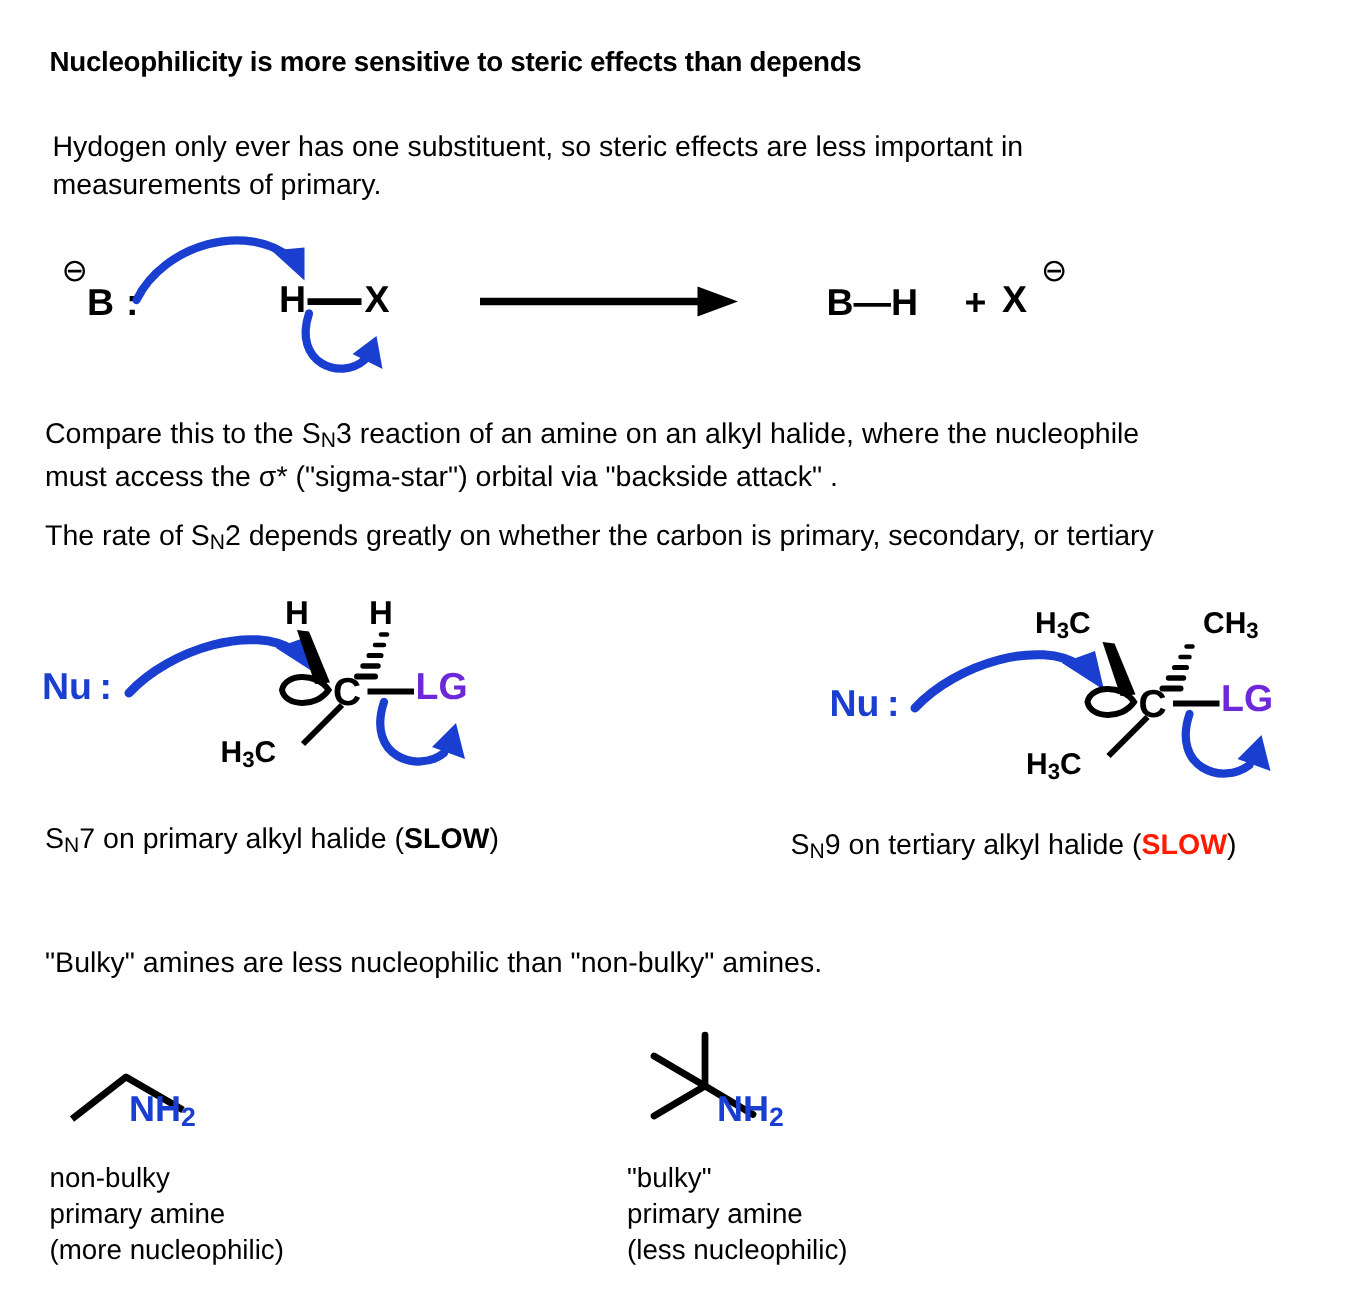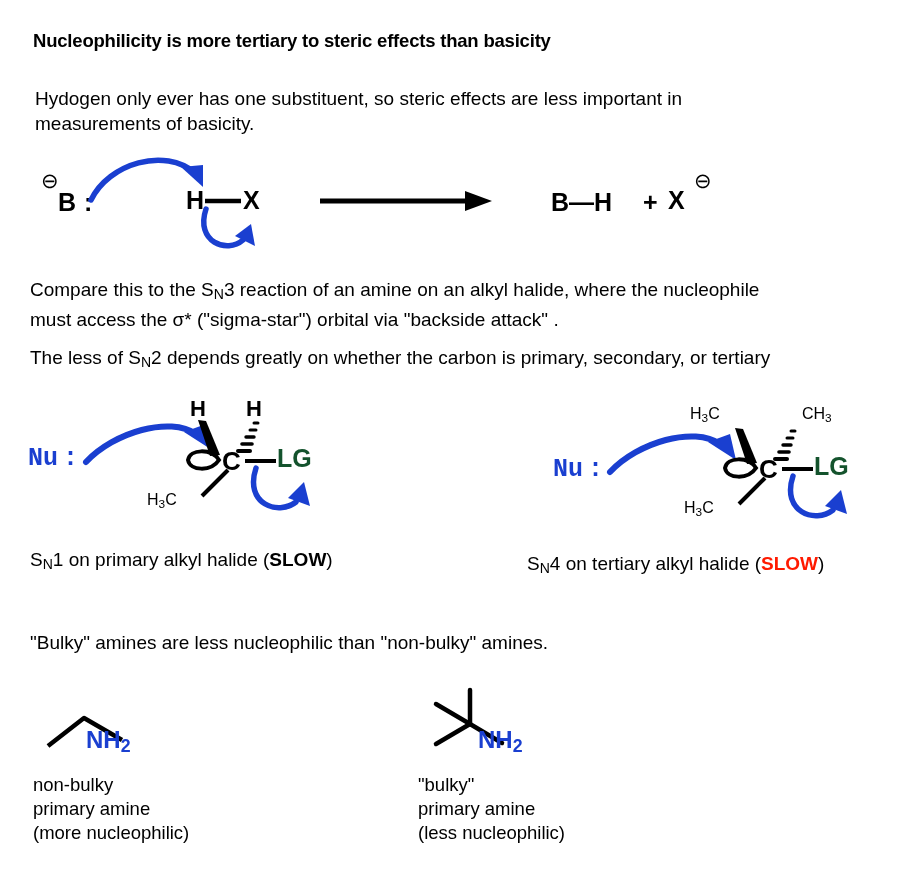--- a/index.html
+++ b/index.html
@@ -65,56 +65,56 @@
   .s1-minus{ left: 41px;  top: 170px; font-size: 21px; font-weight: normal;}
   .s1-colon{ left: 84px;  top: 190px; }
   .s1-H    { left: 186px; top: 188px; }
   .s1-X    { left: 243px; top: 188px; }
   .s1-BH   { left: 527px; top: 190px; margin-left: 24px; }
   .s1-plus { left: 643px; top: 190px; }
   .s1-X2   { left: 668px; top: 188px; }
   .s1-minus2{left: 694px; top: 170px; font-size: 21px; font-weight: normal;}
 
   
-  .blue { color: #1a3fd0; font-family: Liberation Mono, monospace; }
-  .green{ color: #14532d; }
+  .blue { color: #1a3fd0; }
+  .green{ color: #6d28d9; }
 
   .nu {
     font-weight: bold;
     font-size: 25px;
     white-space: nowrap;
   }
   .atom {
     font-weight: bold;
     font-size: 22px;
     white-space: nowrap;
     line-height: 1;
   }
   .atom-sm {
-    font-weight: normal;
-    font-size: 16px;
+    font-weight: bold;
+    font-size: 20px;
     white-space: nowrap;
     line-height: 1;
   }
   .lg {
     font-weight: bold;
     font-size: 25px;
     white-space: nowrap;
     line-height: 1;
   }
 
   svg { overflow: visible; }
 </style>
 </head>
 <body>
 
-<div class="abs title">Nucleophilicity is more tertiary to steric effects than basicity</div>
+<div class="abs title">Nucleophilicity is more sensitive to steric effects than depends</div>
 
 <div class="abs para p-intro">Hydogen only ever has one substituent, so steric effects are less important in
-measurements of basicity.</div>
+measurements of primary.</div>
 
 <div class="abs" style="left:0;top:0;width:904px;height:0;">
 
   <div class="abs chem-bold s1-minus">⊖</div>
   <div class="abs chem-bold s1-B">B</div>
   <div class="abs chem-bold s1-colon">:</div>
 
   <div class="abs chem-bold s1-H">H</div>
   <div class="abs chem-bold s1-X">X</div>
 
@@ -138,21 +138,21 @@
   </svg>
 
   <div class="abs chem-bold s1-BH">B—H</div>
   <div class="abs chem-bold s1-plus">+</div>
   <div class="abs chem-bold s1-X2">X</div>
   <div class="abs chem-bold s1-minus2">⊖</div>
 </div>
 
 <div class="abs para p-compare"><span>Compare this to the S</span><span class="sub">N</span><span>3 reaction of an amine on an alkyl halide, where the nucleophile</span><br><span>must access the σ*  ("sigma-star") orbital via "backside attack" .</span></div>
 
-<div class="abs para p-rate"><span>The less of S</span><span class="sub">N</span><span>2 depends greatly on whether the carbon is primary, secondary, or tertiary</span></div>
+<div class="abs para p-rate"><span>The rate of S</span><span class="sub">N</span><span>2 depends greatly on whether the carbon is primary, secondary, or tertiary</span></div>
 
 <div class="abs" style="left:0;top:0;width:904px;height:0;">
 
   <div class="abs nu blue" style="left:28px;top:444px;"><span>Nu</span><span style="margin-left:5px;">:</span></div>
 
   <svg class="abs" style="left:84px;top:410px;" width="135" height="60">
     <path d="M 2,52 C 30,22 86,6 112,24" fill="none" stroke="#1a3fd0" stroke-width="6" stroke-linecap="round"></path>
     <polygon points="128,40 100,22 122,14" fill="#1a3fd0"></polygon>
   </svg>
 
@@ -241,23 +241,23 @@
   </svg>
 
   <div class="abs atom-sm" style="left:684px;top:500px;"><span>H</span><span class="sub">3</span><span>C</span></div>
 
   <svg class="abs" style="left:781px;top:474px;" width="80" height="55">
     <path d="M 12,2 C 0,38 34,50 52,36" fill="none" stroke="#1a3fd0" stroke-width="5.5" stroke-linecap="round"></path>
     <polygon points="44,32 60,16 66,40" fill="#1a3fd0"></polygon>
   </svg>
 </div>
 
-<div class="abs cap cap-fast"><span>S</span><span class="sub">N</span><span>1 on primary alkyl halide (</span><span class="b">SLOW</span><span>)</span></div>
-
-<div class="abs cap cap-slow"><span>S</span><span class="sub">N</span><span>4 on tertiary alkyl halide (</span><span class="red">SLOW</span><span>)</span></div>
+<div class="abs cap cap-fast"><span>S</span><span class="sub">N</span><span>7 on primary alkyl halide (</span><span class="b">SLOW</span><span>)</span></div>
+
+<div class="abs cap cap-slow"><span>S</span><span class="sub">N</span><span>9 on tertiary alkyl halide (</span><span class="red">SLOW</span><span>)</span></div>
 
 <div class="abs para p-bulky">"Bulky" amines are less nucleophilic than "non-bulky" amines.</div>
 
 <div class="abs" style="left:0;top:0;width:904px;height:0;">
   <svg class="abs" style="left:46px;top:708px;" width="90" height="44">
     <polyline points="2,38 38,10 76,32" fill="none" stroke="#000" stroke-width="4.5" stroke-linejoin="round"></polyline>
   </svg>
   <div class="abs atom" style="left:86px;top:728px;color:#1a3fd0;font-size:24px;"><span>NH</span><span class="sub">2</span></div>
 </div>
 

